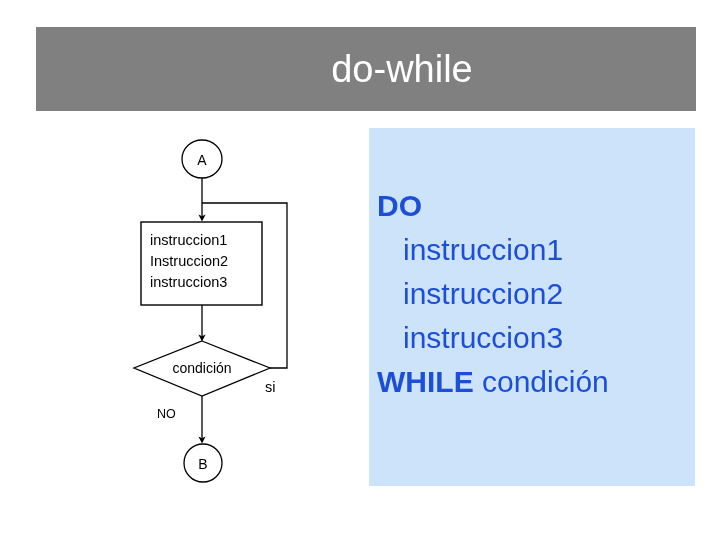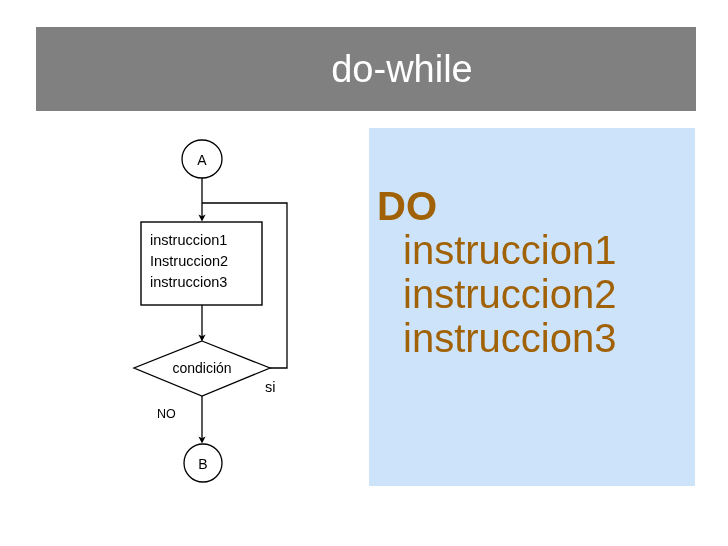--- a/index.html
+++ b/index.html
@@ -77,23 +77,23 @@
   #code-list {
     position: absolute;
     left: 8px;
     top: 56px;
     width: 318px;
     margin: 0;
     padding: 0;
     list-style: none;
   }
   #code-list li {
-    font-size: 40px;
+    font-size: 30px;
     line-height: 44px;
-    color: #a16207;
+    color: #1d4ed8;
     white-space: nowrap;
   }
   #code-list li.kw {
     font-weight: bold;
   }
   #code-list li.indented {
     padding-left: 26px;
     font-weight: normal;
   }
   #code-list li.mixed {
@@ -152,16 +152,17 @@
       <text class="fc-label" x="83" y="339" font-size="14" text-anchor="middle">B</text>
     </g>
   </svg>
 
   <div id="code-panel">
     <ul id="code-list">
       <li class="kw">DO</li>
       <li class="indented">instruccion1</li>
       <li class="indented">instruccion2</li>
       <li class="indented">instruccion3</li>
+      <li class="mixed"><span class="kw-inline">WHILE</span><span> condición</span></li>
     </ul>
   </div>
 
 </div>
 
 </body></html>

